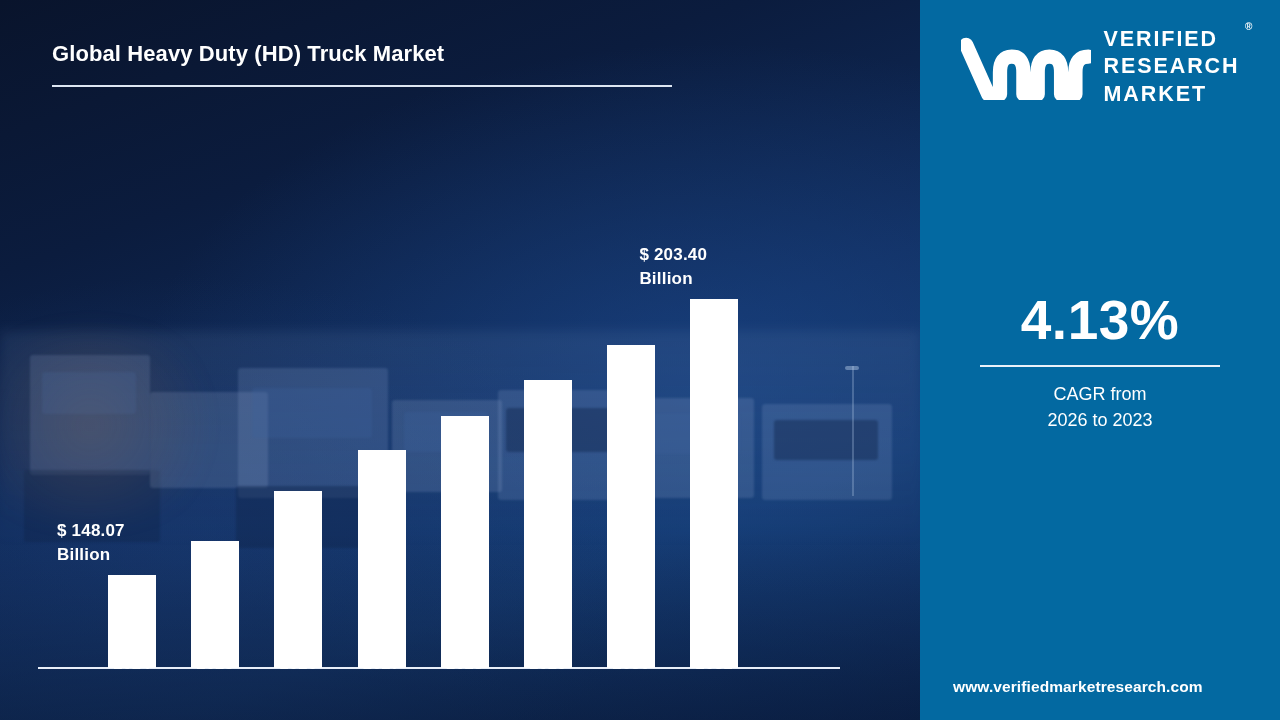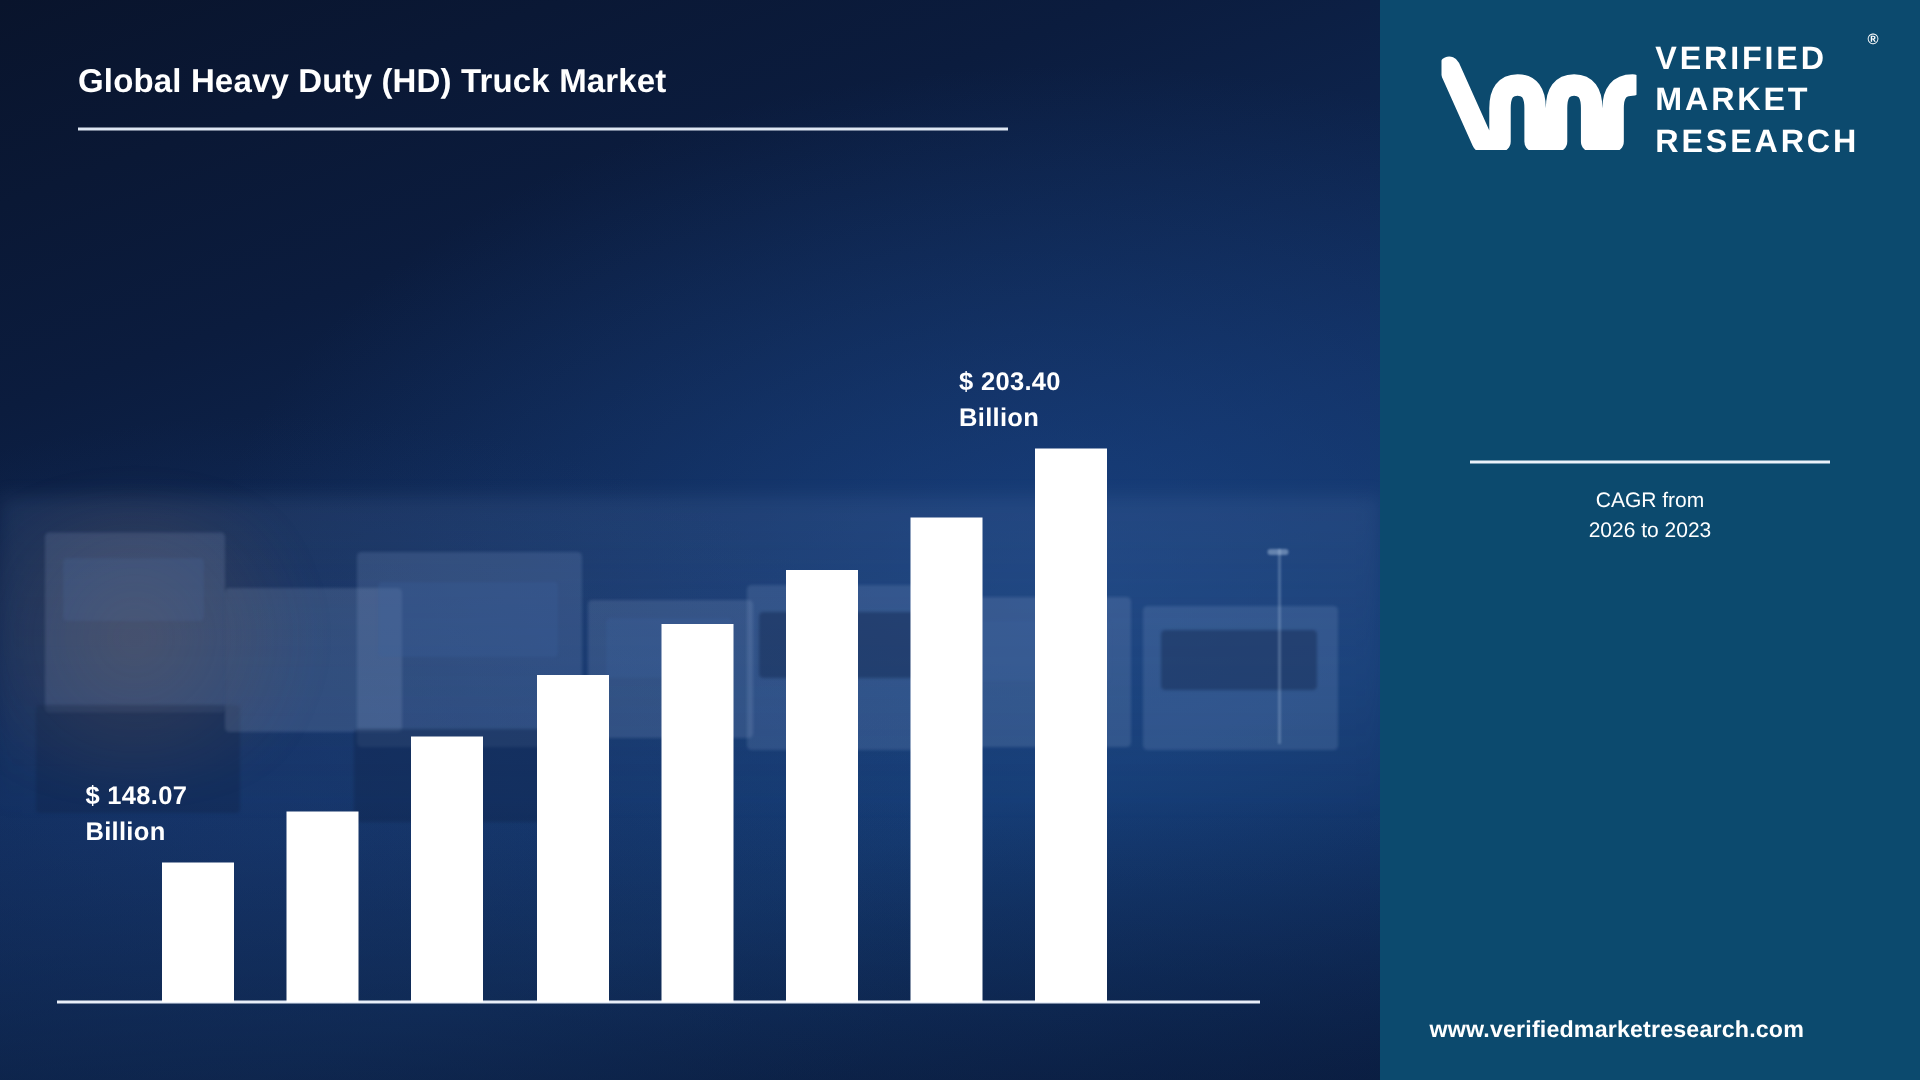--- a/index.html
+++ b/index.html
@@ -105,21 +105,21 @@
     color:#ffffff;
     font-size:16px;
     font-weight:bold;
     letter-spacing:.4px;
   }
 
   
   .right-panel {
     position:absolute; left:920px; top:0;
     width:360px; height:720px;
-    background:#0c4a6e;
+    background:#0369a1;
   }
   .logo-wrap {
     position:absolute; left:0; top:26px; width:360px;
     display:flex; align-items:center; justify-content:center; gap:13px;
   }
   .logo-mark { width:130px; height:66px; flex:0 0 auto; }
   .logo-text {
     position:relative;
     color:#ffffff;
     font-weight:bold;
@@ -134,21 +134,21 @@
 
   .cagr-block { position:absolute; left:0; top:292px; width:360px; text-align:center; }
   .cagr-value {
     color:#ffffff; font-size:55px; font-weight:bold; letter-spacing:.5px;
     line-height:1.05;
   }
   .cagr-rule {
     margin:15px auto 0; width:240px; height:2px; background:#eaf1f9;
   }
   .cagr-caption {
-    margin-top:14px; color:#ffffff; font-size:14px; line-height:1.45;
+    margin-top:14px; color:#ffffff; font-size:18px; line-height:1.45;
   }
 
   .source-block {
     position:absolute; left:33px; bottom:22px; width:320px;
     color:#ffffff; font-size:15.5px; font-weight:bold; line-height:1.5;
     letter-spacing:.1px;
   }
 </style>
 </head>
 <body>
@@ -227,27 +227,28 @@
   </div>
 
   <div class="right-panel">
 
     <div class="logo-wrap">
       <svg class="logo-mark" viewBox="0 0 200 100" aria-hidden="true">
         <path d="M8 16 L42 92 L60 92 L60 58 Q60 34 78 34 Q96 34 96 58 L96 92 L118 92 L118 58 Q118 34 136 34 Q154 34 154 58 L154 92 L176 92 L176 58 Q176 34 196 34" fill="none" stroke="#ffffff" stroke-width="22" stroke-linecap="round" stroke-linejoin="round"></path>
       </svg>
       <div class="logo-text">
         <div>VERIFIED</div>
+        <div>RESEARCH</div>
         <div>MARKET</div>
-        <div>RESEARCH</div>
         <span class="reg">®</span>
       </div>
     </div>
 
     <div class="cagr-block">
+      <div class="cagr-value">4.13%</div>
       <div class="cagr-rule"></div>
       <div class="cagr-caption">
         <div>CAGR from</div>
         <div>2026 to 2023</div>
       </div>
     </div>
 
     <div class="source-block">
       <div>www.verifiedmarketresearch.com</div>
     </div>

